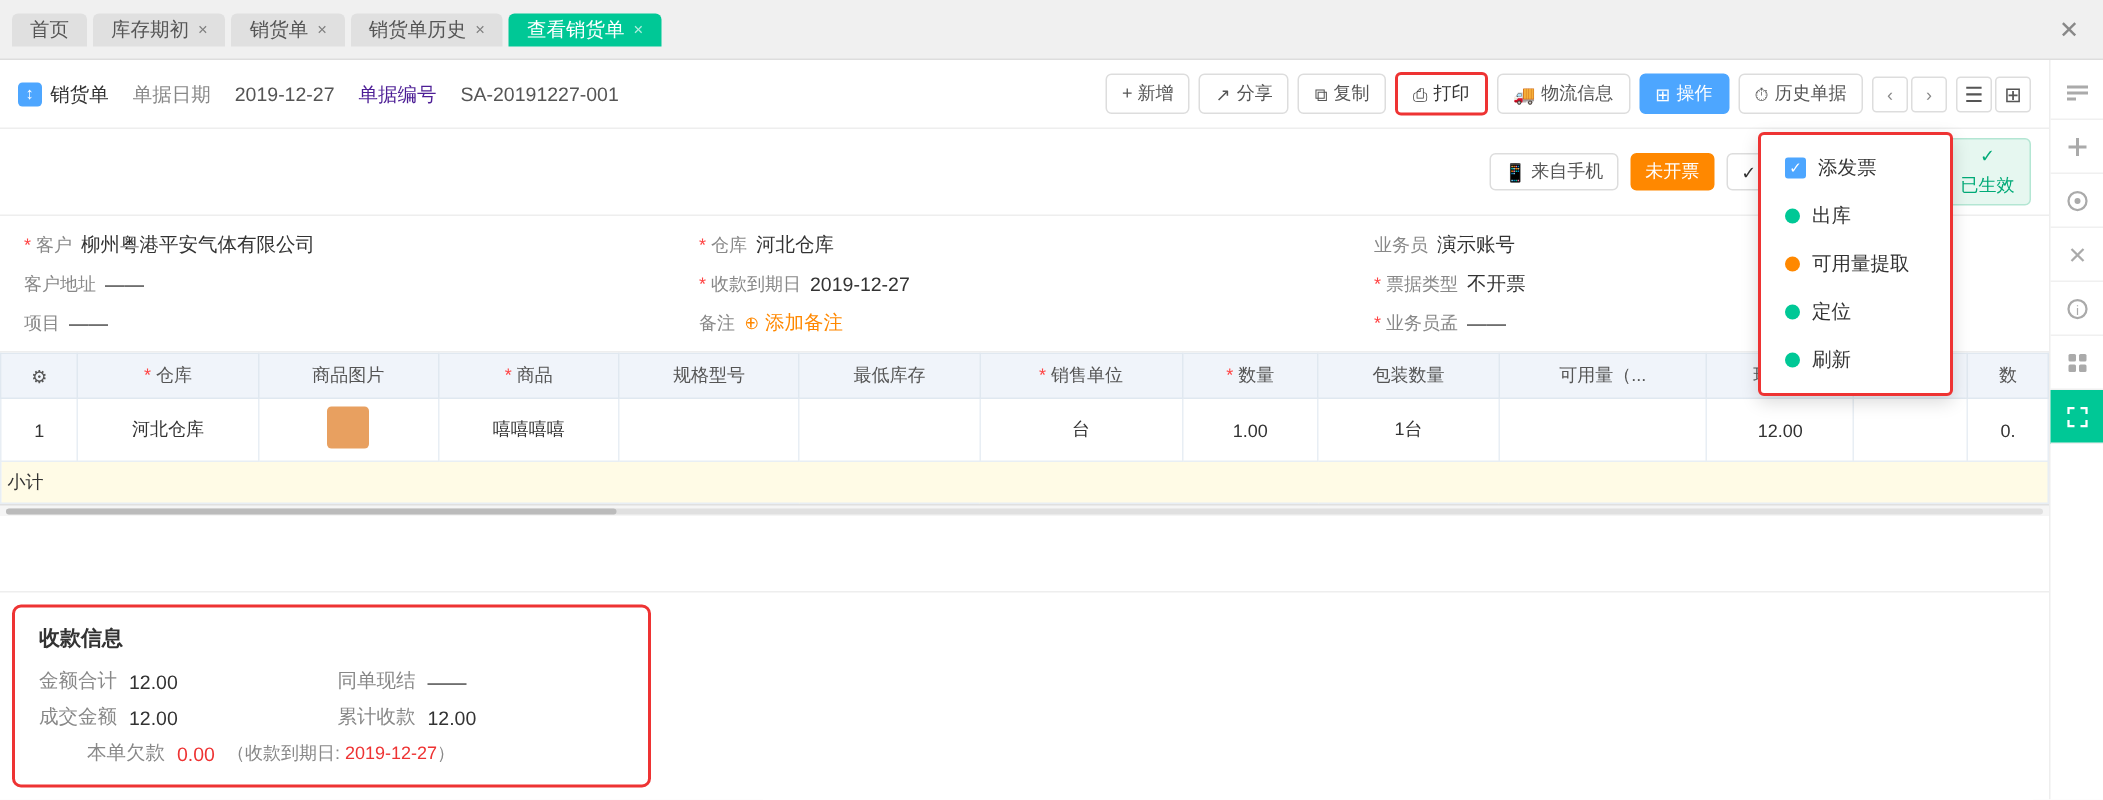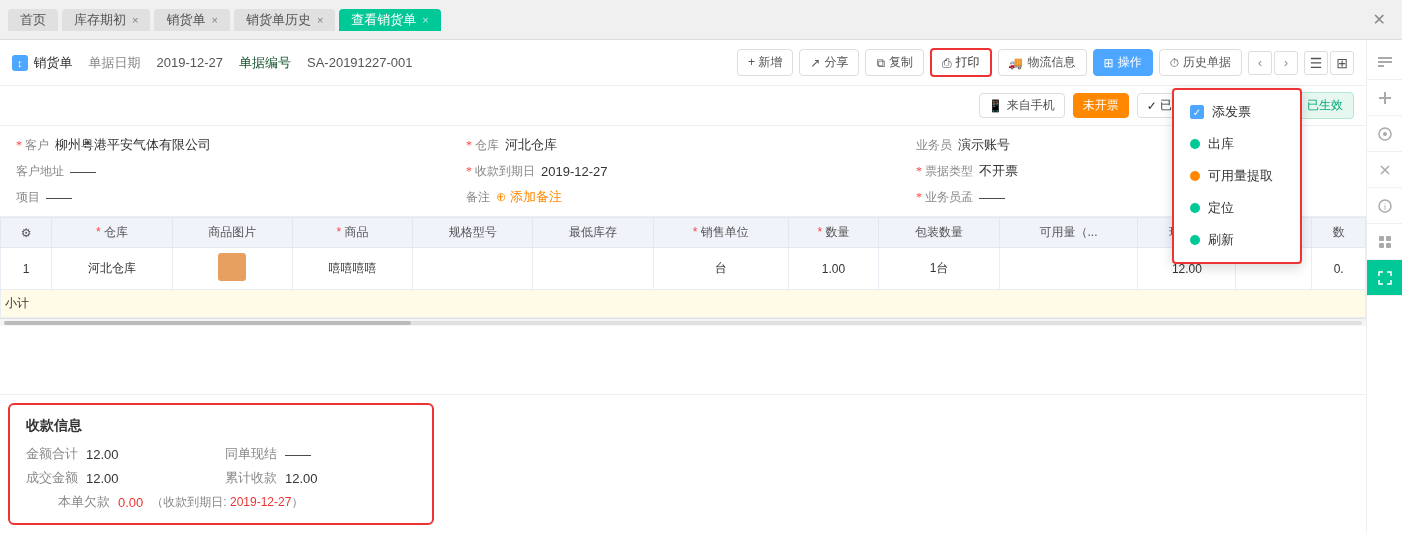--- a/index.html
+++ b/index.html
@@ -116,21 +116,21 @@
     .btn-status {
       display: flex;
       align-items: center;
       gap: 4px;
       padding: 4px 10px;
       border-radius: 4px;
       font-size: 12px;
       cursor: pointer;
     }
     .btn-status.sold { background: #e6f7f0; color: #00aa77; border: 1px solid #b3e6d3; }
-    .btn-status.effect { background: #e6f7f0; color: #00aa77; border: 1px solid #b3e6d3; }
+    .btn-status.effect { background: #e6f7f0; color: #00aa77; border: 1px solid #b3e6d3; flex-direction: column; }
     .nav-arrows {
       display: flex;
       gap: 2px;
     }
     .nav-arrow {
       width: 24px;
       height: 24px;
       border: 1px solid #ddd;
       background: #fff;
       cursor: pointer;
@@ -201,21 +201,20 @@
     }
     .form-row {
       display: flex;
       align-items: center;
       gap: 6px;
     }
     .form-label {
       color: #888;
       font-size: 12px;
       white-space: nowrap;
-      font-family: Liberation Serif, serif;
     }
     .form-label.required::before {
       content: '* ';
       color: #ff4444;
     }
     .form-value {
       color: #333;
       font-size: 13px;
     }
 
@@ -420,21 +419,21 @@
   <div class="main-content" style="position:relative; margin-right:36px;">
 
     <div class="doc-header">
       <div class="doc-title">
         <span class="icon-sq">↕</span>
         <span>销货单</span>
       </div>
       <div class="doc-meta">
         <span style="color:#888;">单据日期</span>
         <span>2019-12-27</span>
-        <span style="color:#14532d;">单据编号</span>
+        <span style="color:#4c1d95;">单据编号</span>
         <span>SA-20191227-001</span>
       </div>
       <div class="doc-actions">
         <button class="action-btn">
           <span>+ 新增</span>
         </button>
         <button class="action-btn">
           <span>↗</span>
           <span>分享</span>
         </button>

